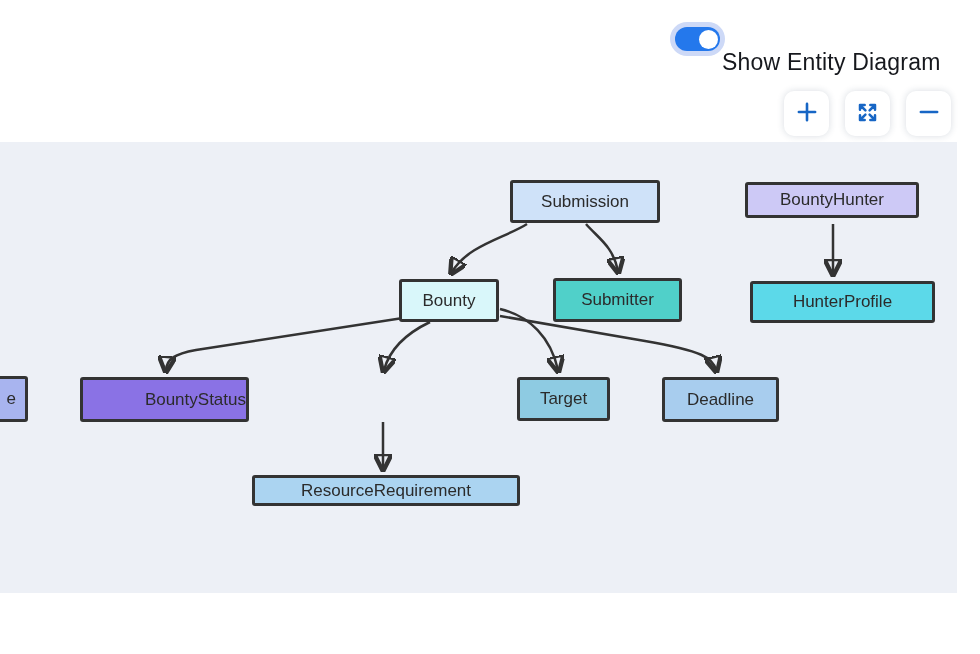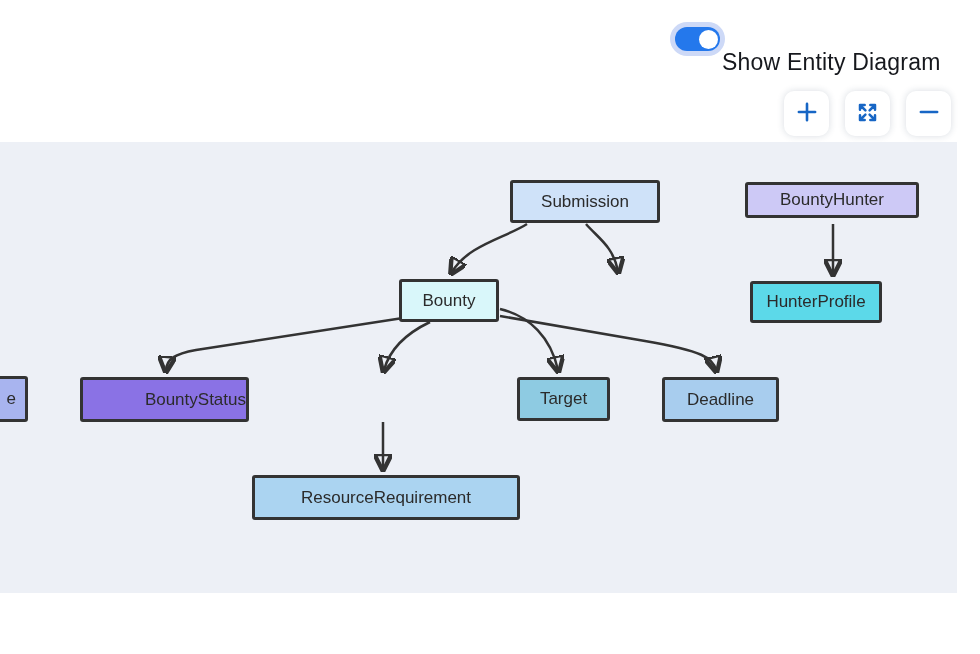--- a/index.html
+++ b/index.html
@@ -51,27 +51,27 @@
     border:3px solid #333333;border-radius:3px;box-sizing:border-box;
     font-size:17px;color:#2b2b2b;white-space:nowrap;
   }
   .node--partial{justify-content:flex-end;padding-right:9px;}
 
   
   #n-submission{left:510px;top:38px;width:150px;height:43px;}
   #n-bountyhunter{left:745px;top:40px;width:174px;height:36px;}
   #n-bounty{left:399px;top:137px;width:100px;height:43px;}
   #n-submitter{left:553px;top:136px;width:129px;height:44px;}
-  #n-hunterprofile{left:750px;top:139px;width:132px;height:42px;}
+  #n-hunterprofile{left:750px;top:139px;width:185px;height:42px;}
   #n-partial{left:-40px;top:234px;width:68px;height:46px;}
   #n-bountystatus{left:80px;top:235px;width:169px;height:45px;justify-content:flex-end;}
   #n-requirement{left:303px;top:235px;width:160px;height:45px;}
   #n-target{left:517px;top:235px;width:93px;height:44px;}
   #n-deadline{left:662px;top:235px;width:117px;height:45px;}
-  #n-resourcerequirement{left:252px;top:333px;width:268px;height:45px;}
+  #n-resourcerequirement{left:252px;top:333px;width:268px;height:31px;}
 </style>
 </head>
 <body>
 
 <div class="toggle">
   <div class="knob"></div>
 </div>
 <div class="toggle-label">Show Entity Diagram</div>
 
 <button class="zoom-btn" id="btn-zoom-in">
@@ -119,20 +119,23 @@
 
   <div class="node" id="n-submission" style="background: rgb(207, 226, 249);">
     <span>Submission</span>
   </div>
   <div class="node" id="n-bountyhunter" style="background: rgb(205, 201, 246);">
     <span>BountyHunter</span>
   </div>
   <div class="node" id="n-bounty" style="background: rgb(217, 247, 250);">
     <span>Bounty</span>
   </div>
+  <div class="node" id="n-submitter" style="background: rgb(80, 208, 201);">
+    <span>Submitter</span>
+  </div>
   <div class="node" id="n-hunterprofile" style="background: rgb(92, 217, 233);">
     <span>HunterProfile</span>
   </div>
   <div class="node node--partial" id="n-partial" style="background: rgb(168, 180, 239);">
     <span>e</span>
   </div>
   <div class="node" id="n-bountystatus" style="background: rgb(138, 114, 229);">
     <span>BountyStatus</span>
   </div>
   <div class="node" id="n-target" style="background: rgb(142, 203, 226);">

